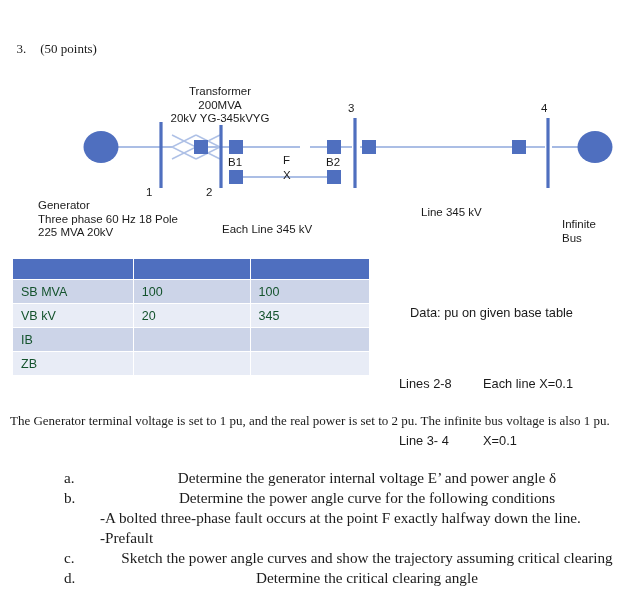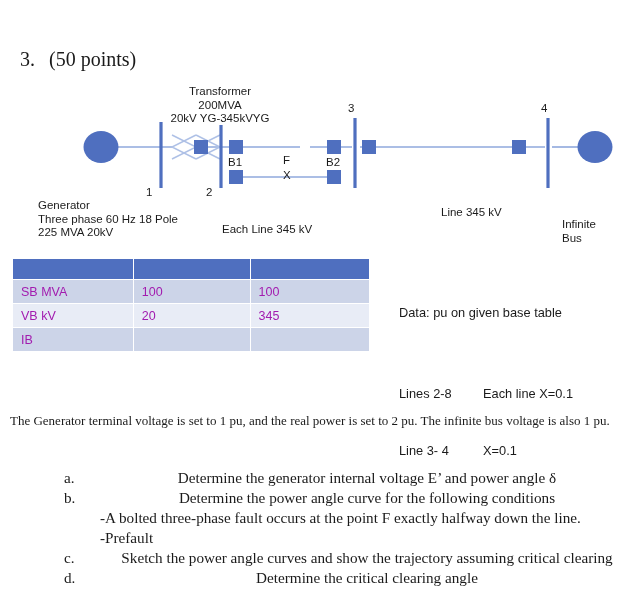--- a/index.html
+++ b/index.html
@@ -15,21 +15,21 @@
     color: #000000;
     overflow: hidden;
   }
 
   
   #question-heading {
     position: absolute;
     left: 10px;
     top: 25px;
     font-family: "Liberation Serif", serif;
-    font-size: 20px;
+    font-size: 13px;
     color: #1a1a1a;
     white-space: pre;
   }
   #question-heading .qnum { margin-right: 14px; }
 
   
   #one-line-diagram {
     position: absolute;
     left: 0;
     top: 80px;
@@ -50,21 +50,21 @@
 
   
   #base-table {
     position: absolute;
     left: 12px;
     top: 258px;
     width: 358px;
     border-collapse: collapse;
     font-family: "Liberation Sans", sans-serif;
     font-size: 12.5px;
-    color: #a21caf;
+    color: #14532d;
   }
   #base-table td {
     padding: 0 0 0 8px;
     border: 1px solid #ffffff;
     vertical-align: middle;
   }
   #base-table .hdr td {
     height: 20px;
     background: #4F6FBF;
   }
@@ -78,21 +78,21 @@
   #data-block {
     position: absolute;
     left: 399px;
     top: 265px;
     font-family: "Liberation Sans", sans-serif;
     font-size: 12.8px;
     color: #1b1b1b;
     line-height: 19px;
     white-space: pre;
   }
-  #data-block .data-title { display: block; margin-bottom: 24px; }
+  #data-block .data-title { display: block; margin-bottom: 14px; text-align: right; }
   #data-block .data-row { display: block; }
   #data-block .lbl { display: inline-block; }
   #data-block .w1 { width: 84px; }
 
   
   #intro-paragraph {
     position: absolute;
     left: 10px;
     top: 411px;
     width: 624px;
@@ -189,21 +189,21 @@
   <div class="diag-label" style="left: 228px; top: 76px; white-space: pre;">B1</div>
   <div class="diag-label" style="left: 326px; top: 76px; white-space: pre;">B2</div>
 
   <div class="diag-label" style="left: 283px; top: 74px; white-space: pre;">F</div>
   <div class="diag-label" style="left: 283px; top: 89px; white-space: pre;">X</div>
 
   <div class="diag-label" style="left: 38px; top: 119px; white-space: pre;">Generator
 Three phase 60 Hz 18 Pole
 225 MVA 20kV</div>
   <div class="diag-label" style="left: 222px; top: 143px; white-space: pre;">Each Line 345 kV</div>
-  <div class="diag-label" style="left: 405px; top: 126px; white-space: pre; padding-left: 36px;">Line 345 kV</div>
+  <div class="diag-label" style="left: 385px; top: 126px; white-space: pre; padding-left: 36px;">Line 345 kV</div>
   <div class="diag-label" style="left: 562px; top: 138px; white-space: pre;">Infinite
 Bus</div>
 </div>
 
 <table id="base-table">
   <tbody>
     <tr class="hdr">
       <td class="c0"></td>
       <td class="c1"></td>
       <td class="c2"></td>
@@ -216,20 +216,25 @@
     <tr class="r-light">
       <td class="c0">VB kV</td>
       <td class="c1">20</td>
       <td class="c2">345</td>
     </tr>
     <tr class="r-dark">
       <td class="c0">IB</td>
       <td class="c1"></td>
       <td class="c2"></td>
     </tr>
+    <tr class="r-light">
+      <td class="c0">ZB</td>
+      <td class="c1"></td>
+      <td class="c2"></td>
+    </tr>
   </tbody>
 </table>
 
 <div id="data-block">
   <span class="data-title">Data: pu on given base table</span>
   <span class="data-row"><span class="lbl w1">Lines 2-8</span><span>Each line X=0.1</span></span>
   <span class="data-row"><span class="lbl w1">Line 3- 4</span><span>X=0.1</span></span>
 </div>
 
 <div id="intro-paragraph">The Generator terminal voltage is set to 1 pu, and the real power is set to 2 pu. The infinite bus voltage is also 1 pu.</div>

